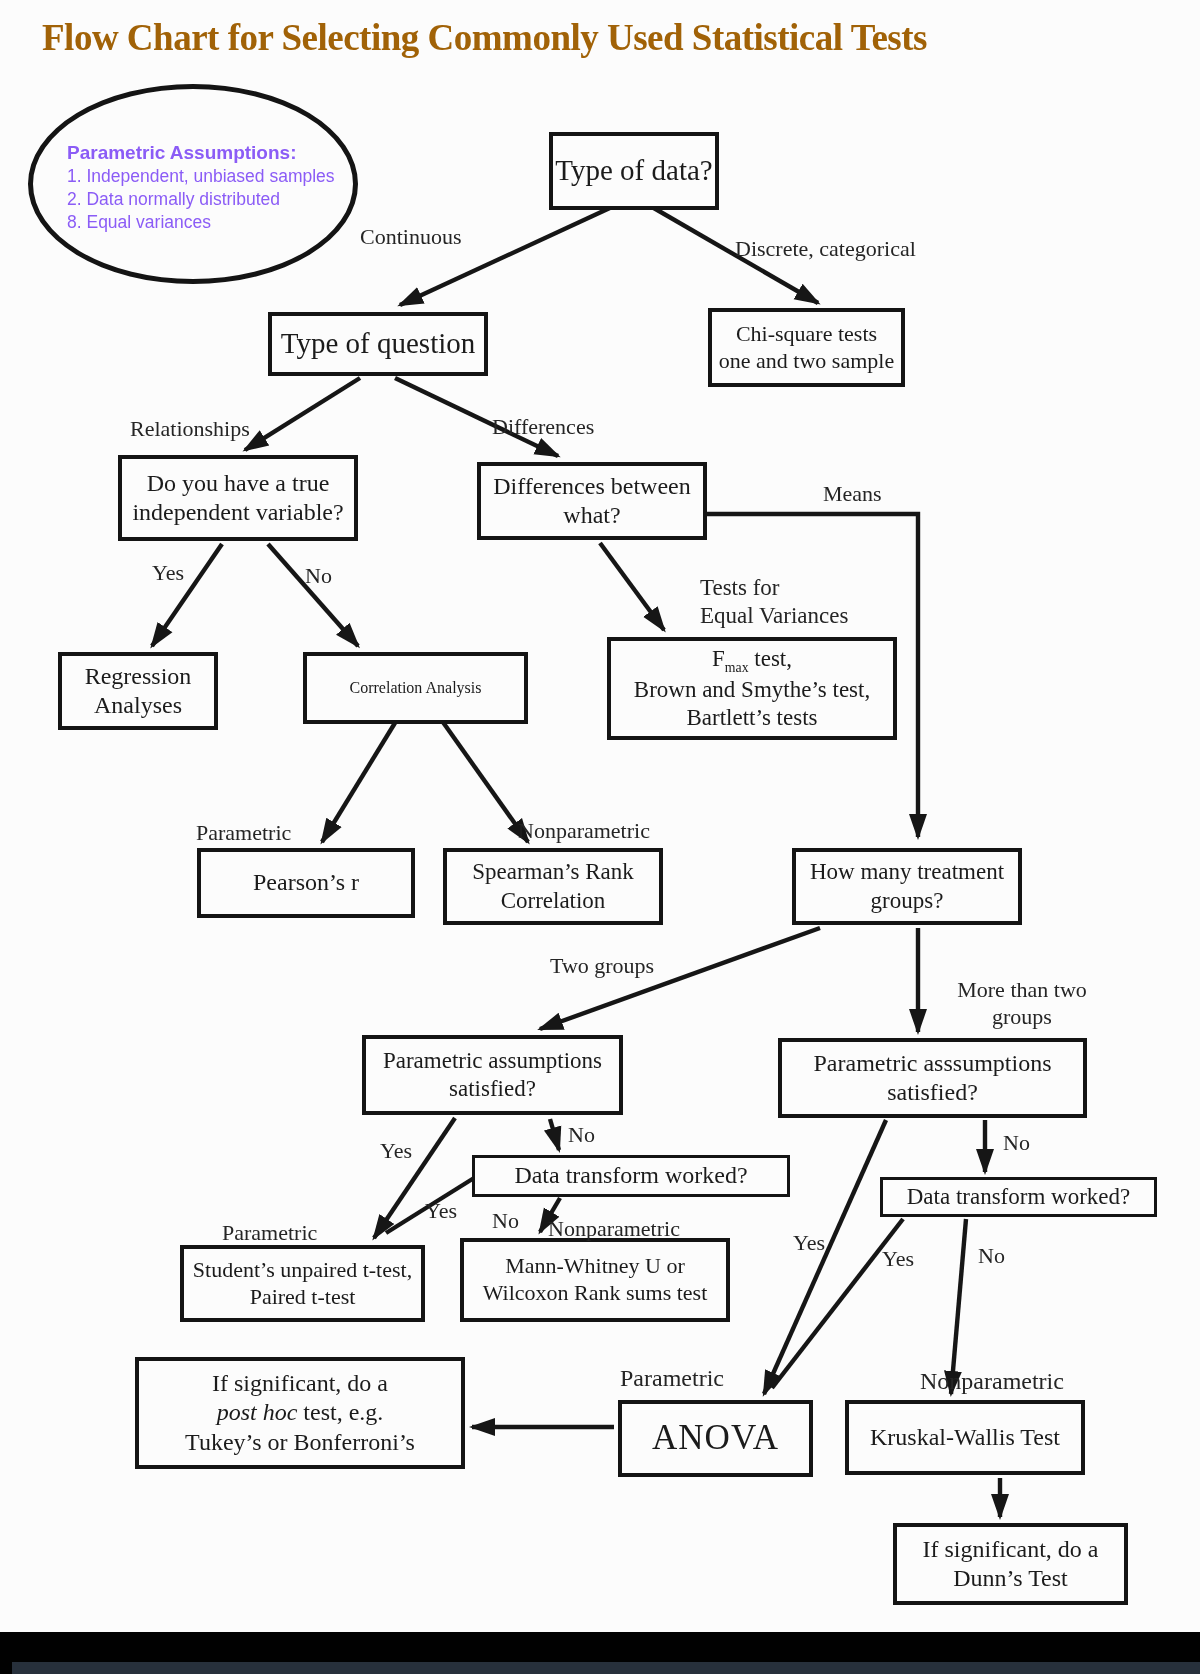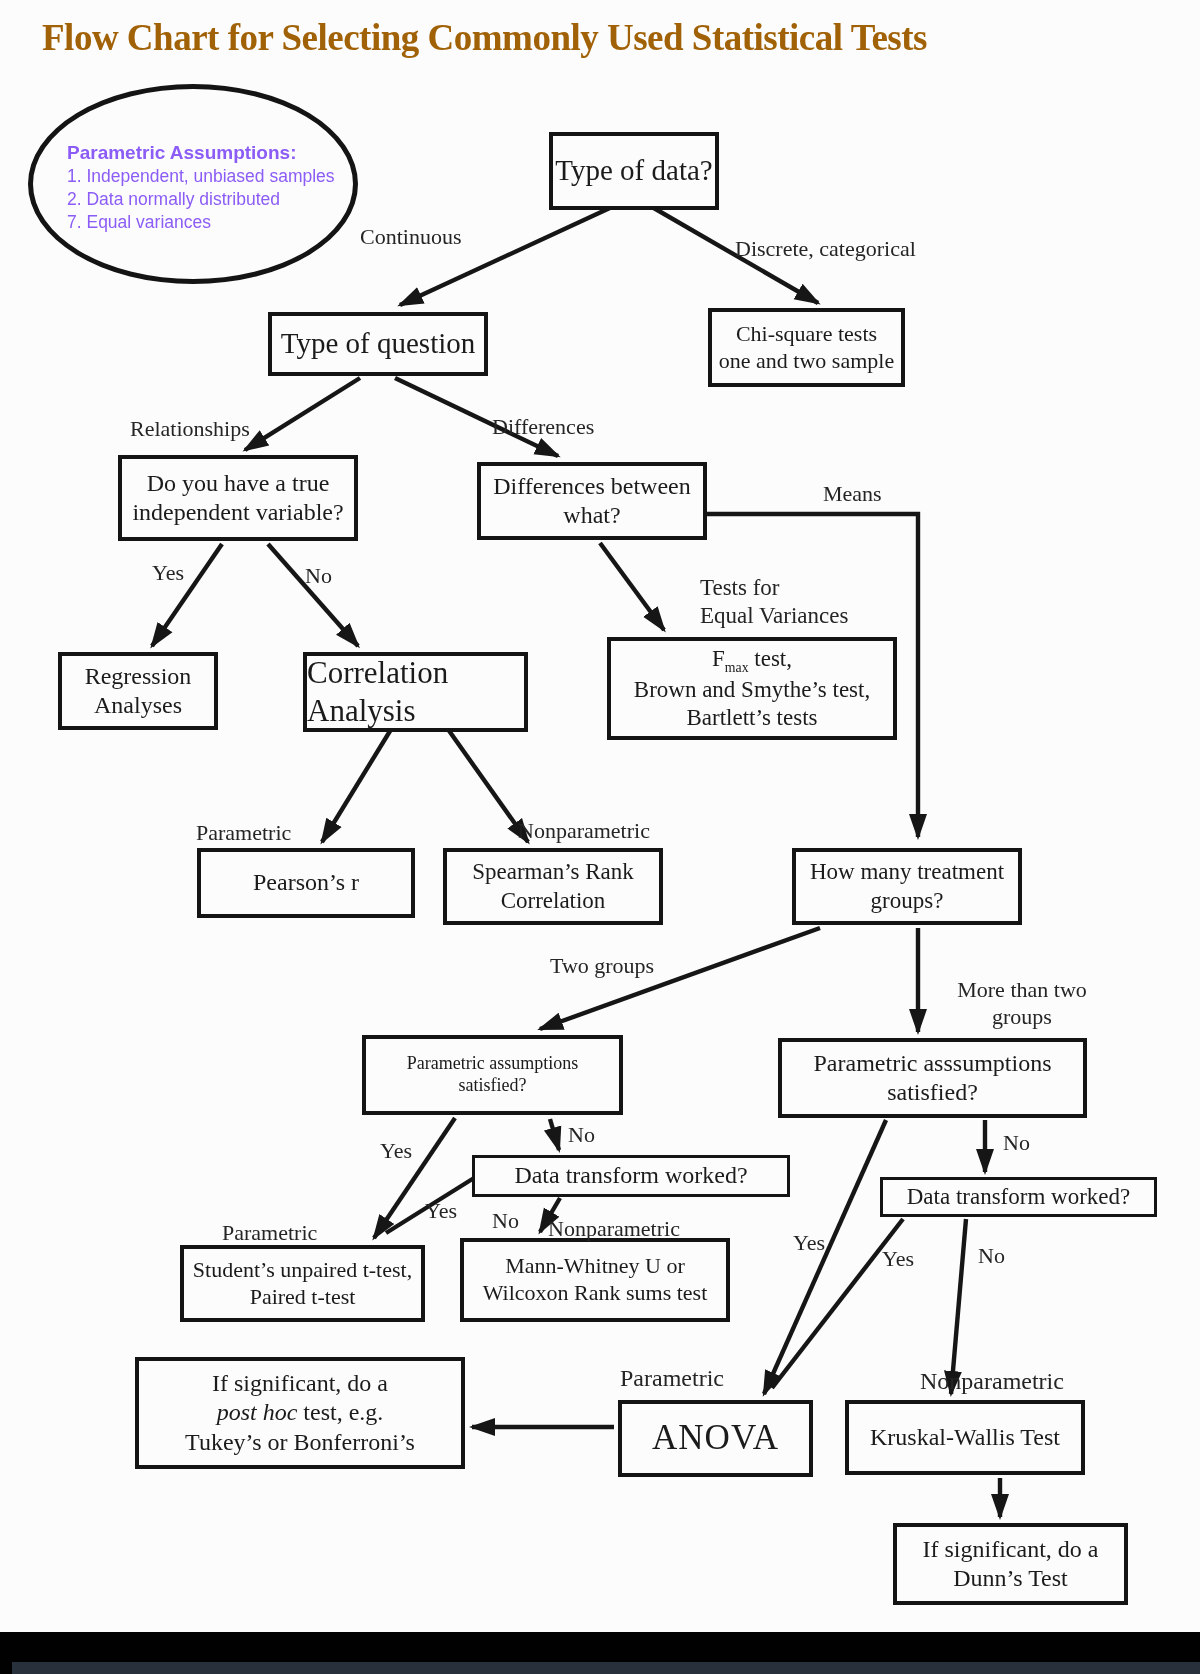--- a/index.html
+++ b/index.html
@@ -74,21 +74,21 @@
       <line x1="614" y1="1427" x2="472" y2="1427" marker-end="url(#ah)"></line>
       <line x1="1000" y1="1478" x2="1000" y2="1517" marker-end="url(#ah)"></line>
     </g>
   </svg>
 
   <div class="ellipse">
     <div class="ellipse-text">
       <div class="hd">Parametric Assumptions:</div>
       <div class="it">1. Independent, unbiased samples</div>
       <div class="it">2. Data normally distributed</div>
-      <div class="it">7. Equal variances</div>
+      <div class="it">8. Equal variances</div>
     </div>
   </div>
 
   <div class="box" style="left:549px;top:132px;width:170px;height:78px;font-size:29px">
     <span>Type of data?</span>
   </div>
 
   <div class="box" style="left:708px;top:308px;width:197px;height:79px;font-size:22px">
     <span>Chi-square tests</span>
     <span>one and two sample</span>
@@ -106,21 +106,21 @@
   <div class="box" style="left:477px;top:462px;width:230px;height:78px;font-size:24px">
     <span>Differences between</span>
     <span>what?</span>
   </div>
 
   <div class="box" style="left:58px;top:652px;width:160px;height:78px;font-size:24px">
     <span>Regression</span>
     <span>Analyses</span>
   </div>
 
-  <div class="box" style="left:303px;top:652px;width:225px;height:80px;font-size:31px">
+  <div class="box" style="left:303px;top:652px;width:225px;height:72px;font-size:16px">
     <span>Correlation Analysis</span>
   </div>
 
   <div class="box" style="left:607px;top:637px;width:290px;height:103px;font-size:23px">
     <span><span>F</span><span class="sub">max</span><span> test,</span></span>
     <span>Brown and Smythe’s test,</span>
     <span>Bartlett’s tests</span>
   </div>
 
   <div class="box" style="left:197px;top:848px;width:218px;height:70px;font-size:24px">
@@ -130,21 +130,21 @@
   <div class="box" style="left:443px;top:848px;width:220px;height:77px;font-size:23px">
     <span>Spearman’s Rank</span>
     <span>Correlation</span>
   </div>
 
   <div class="box" style="left:792px;top:848px;width:230px;height:77px;font-size:23px">
     <span>How many treatment</span>
     <span>groups?</span>
   </div>
 
-  <div class="box" style="left:362px;top:1035px;width:261px;height:80px;font-size:18px">
+  <div class="box" style="left:362px;top:1035px;width:261px;height:80px;font-size:23px">
     <span>Parametric assumptions</span>
     <span>satisfied?</span>
   </div>
 
   <div class="box" style="left:778px;top:1038px;width:309px;height:80px;font-size:24px">
     <span>Parametric asssumptions</span>
     <span>satisfied?</span>
   </div>
 
   <div class="box" style="left:472px;top:1155px;width:318px;height:42px;font-size:24px;border-width:3px">

